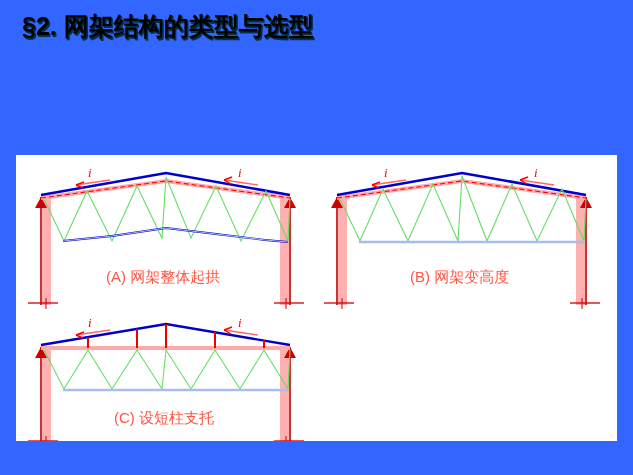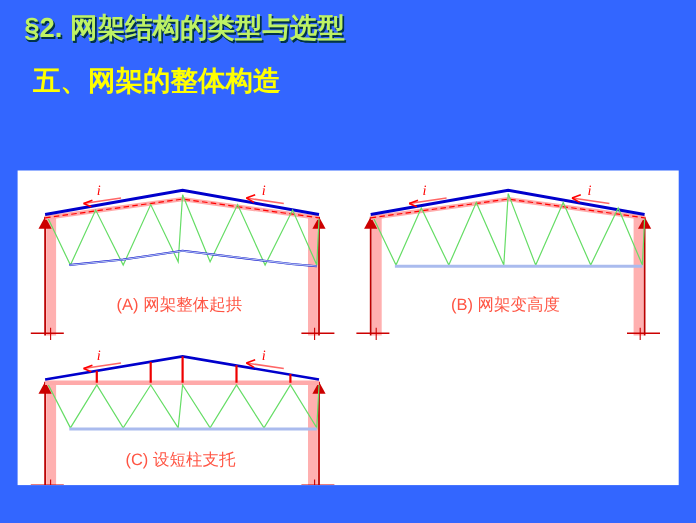--- a/index.html
+++ b/index.html
@@ -8,21 +8,21 @@
     background:#3366FF;
     font-family:"Liberation Sans","DejaVu Sans",sans-serif;
     overflow:hidden;position:relative;
   }
   .slide{position:absolute;inset:0;}
 
   
   .title1{
     position:absolute;left:22px;top:12px;
     font-size:25px;font-weight:bold;line-height:1.15;
-    color:#bef264;
+    color:#000000;
     text-shadow:1.5px 1.5px 0 #00324d, 1px 1px 0 #003300;
     white-space:nowrap;letter-spacing:0px;
   }
   .title2{
     position:absolute;left:30px;top:60px;
     font-size:25px;font-weight:bold;line-height:1.15;
     color:#FFFF00;white-space:nowrap;
   }
   .title3{
     position:absolute;left:22px;top:108px;
@@ -37,21 +37,20 @@
     background:#FFFFFF;
   }
   .panel svg{display:block;width:601px;height:286px;}
 </style>
 </head>
 <body>
 
 <div class="slide">
 
   <div class="title1">§2. 网架结构的类型与选型</div>
-  <div class="title2">五、网架的整体构造</div>
 
   <div class="panel">
     <svg viewBox="0 0 601 286" xmlns="http://www.w3.org/2000/svg">
       <defs>
         <g id="colTopTri">
           <polygon points="0,0 -5,-11 5,-11" fill="#CC0000"></polygon>
         </g>
       </defs>
 
       <g>

